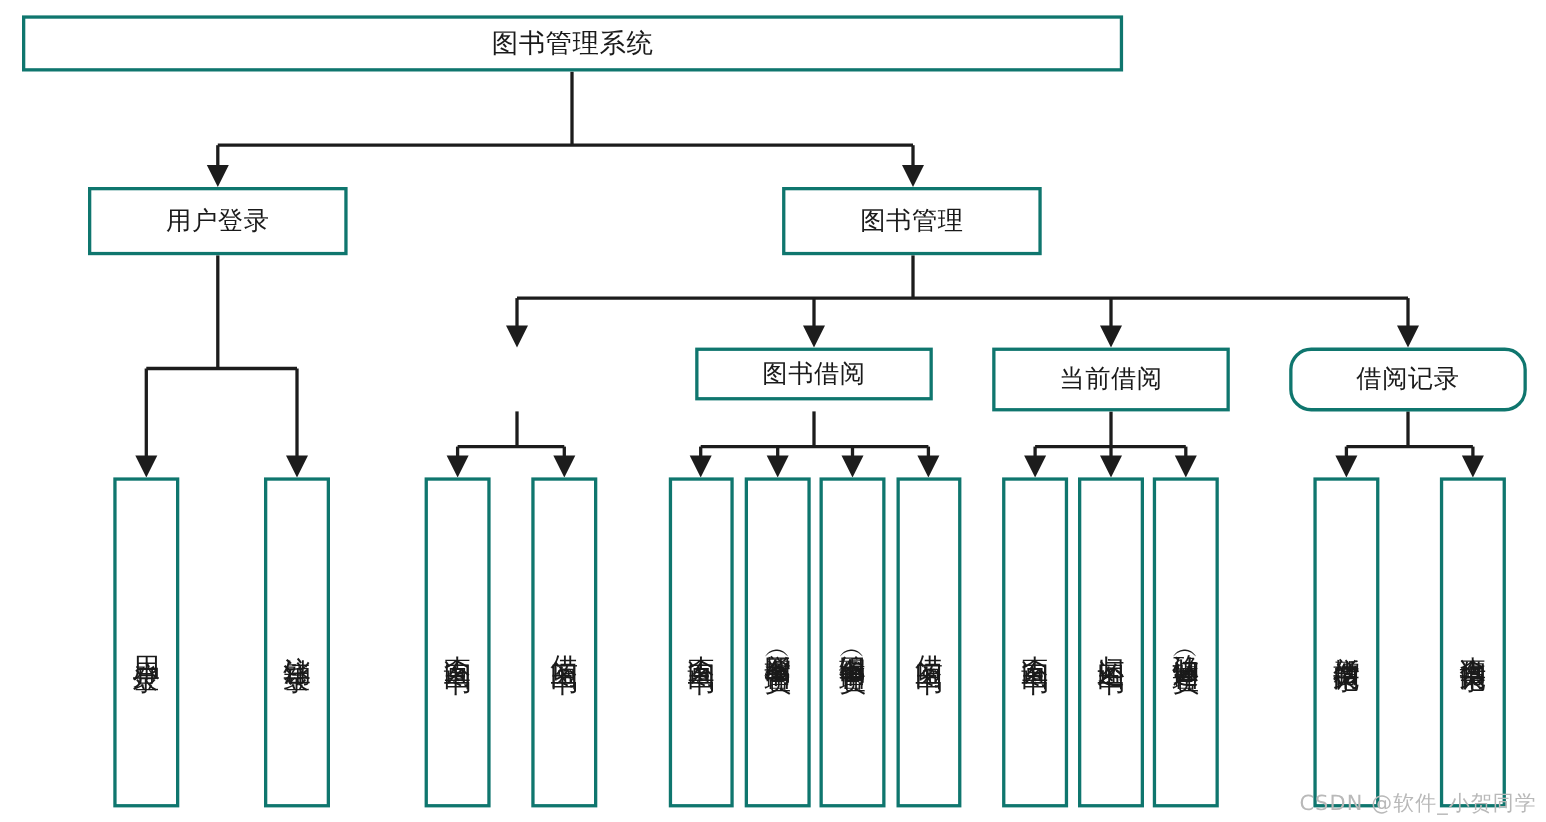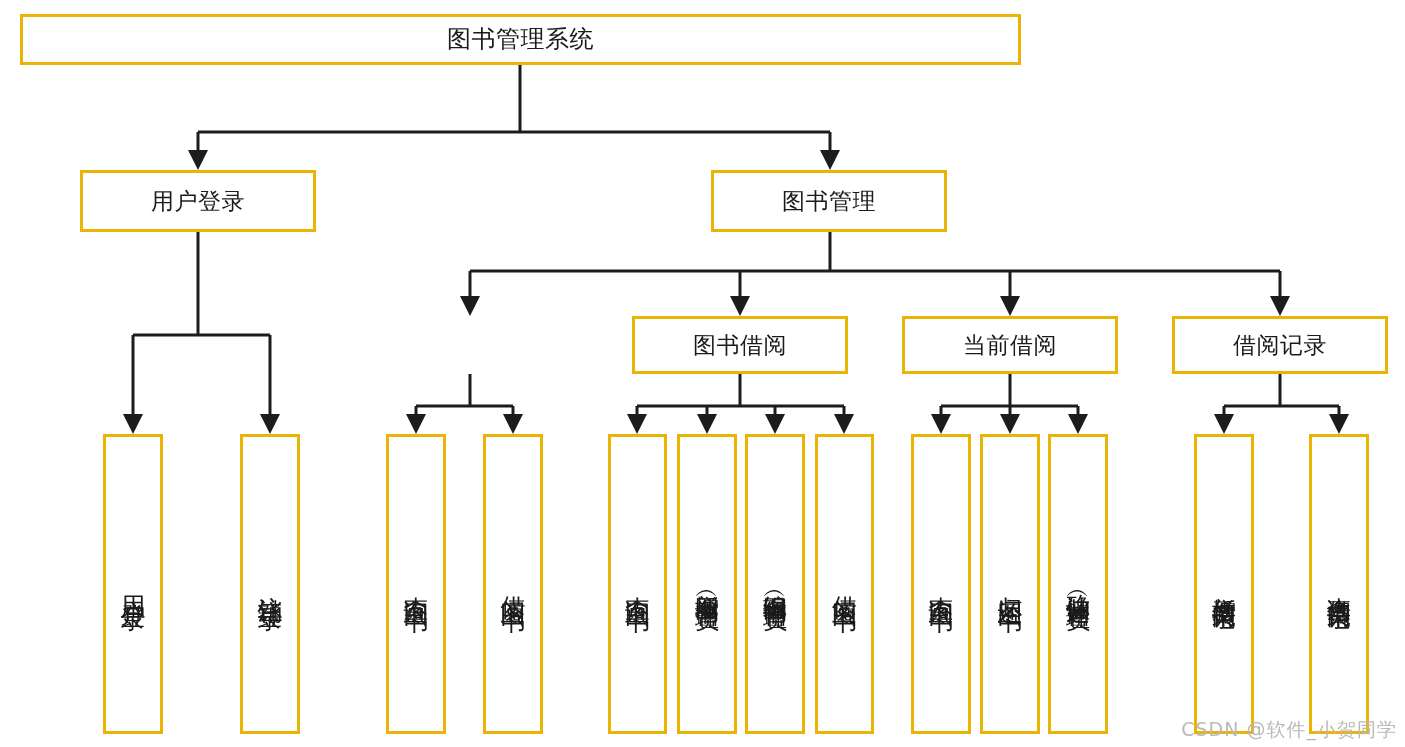--- a/index.html
+++ b/index.html
@@ -28,21 +28,21 @@
     fill:none;
     stroke-linecap:butt;
   }
   #wires polygon{ fill:#1c1c1c; }
 
   
   .node{
     position:absolute;
     box-sizing:border-box;
     background:#ffffff;
-    border:3px solid #eab308;
+    border:3px solid #0f766e;
     display:flex;
     align-items:center;
     justify-content:center;
     z-index:2;
   }
   .node .label{
     color:#1a1a1a;
     letter-spacing:0.5px;
     white-space:nowrap;
     line-height:1.15;
@@ -153,27 +153,27 @@
     <span class="label">图书管理系统</span>
   </div>
 
   <div class="node horiz" style="left:80px; top:170px; width:236px; height:62px;">
     <span class="label">用户登录</span>
   </div>
   <div class="node horiz" style="left:711px; top:170px; width:236px; height:62px;">
     <span class="label">图书管理</span>
   </div>
 
-  <div class="node horiz" style="left:632px; top:316px; width:216px; height:58px;">
+  <div class="node horiz" style="left:632px; top:316px; width:216px; height:48px;">
     <span class="label">图书借阅</span>
   </div>
   <div class="node horiz" style="left:902px; top:316px; width:216px; height:58px;justify-content:center;">
     <span class="label">当前借阅</span>
   </div>
-  <div class="node horiz" style="left:1172px; top:316px; width:216px; height:58px;">
+  <div class="node horiz" style="left:1172px; top:316px; width:216px; height:58px;border-radius:20px;">
     <span class="label">借阅记录</span>
   </div>
 
   <div class="node vert" style="left:103px; top:434px; width:60px; height:300px;">
     <span class="label">用户登录</span>
   </div>
   <div class="node vert" style="left:240px; top:434px; width:60px; height:300px;">
     <span class="label">注销登录</span>
   </div>
 

